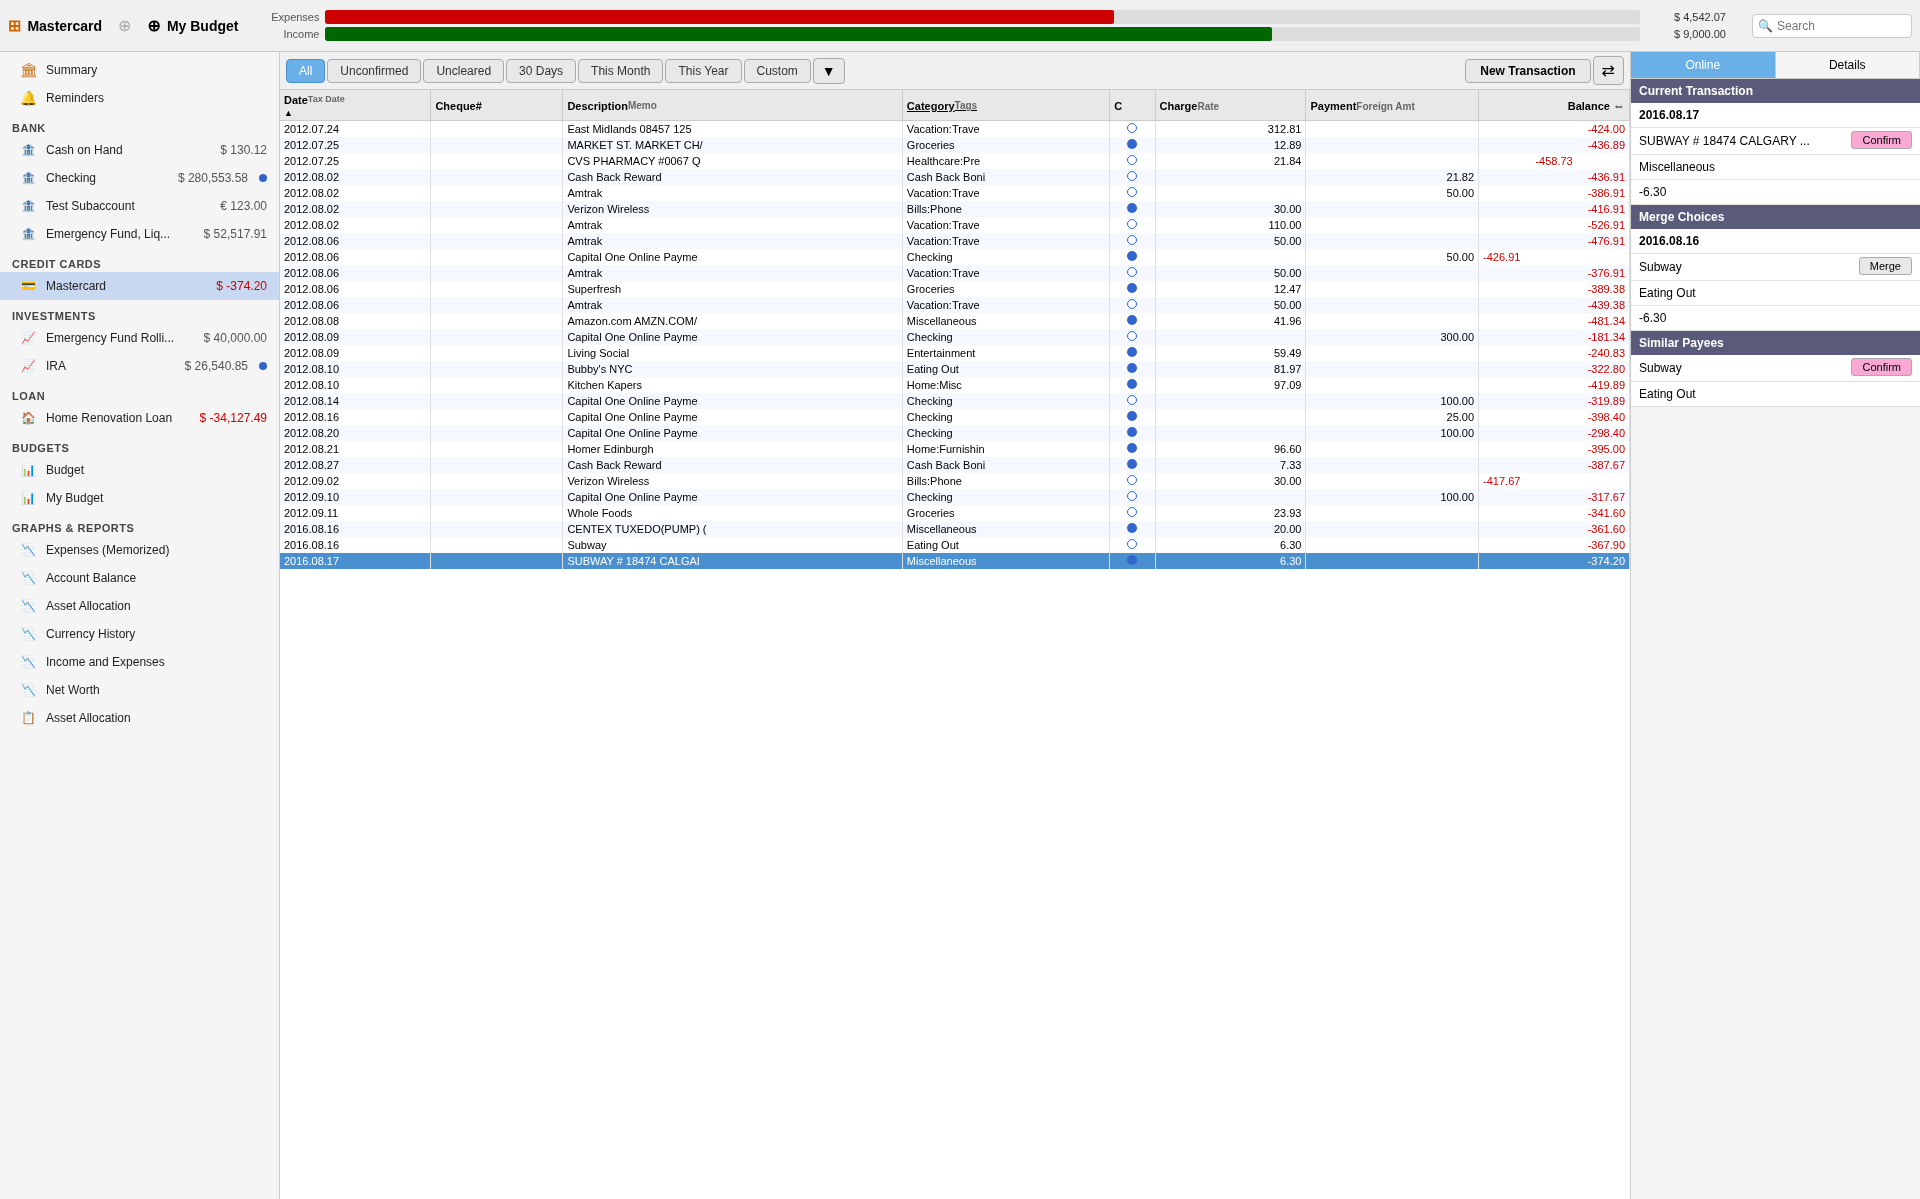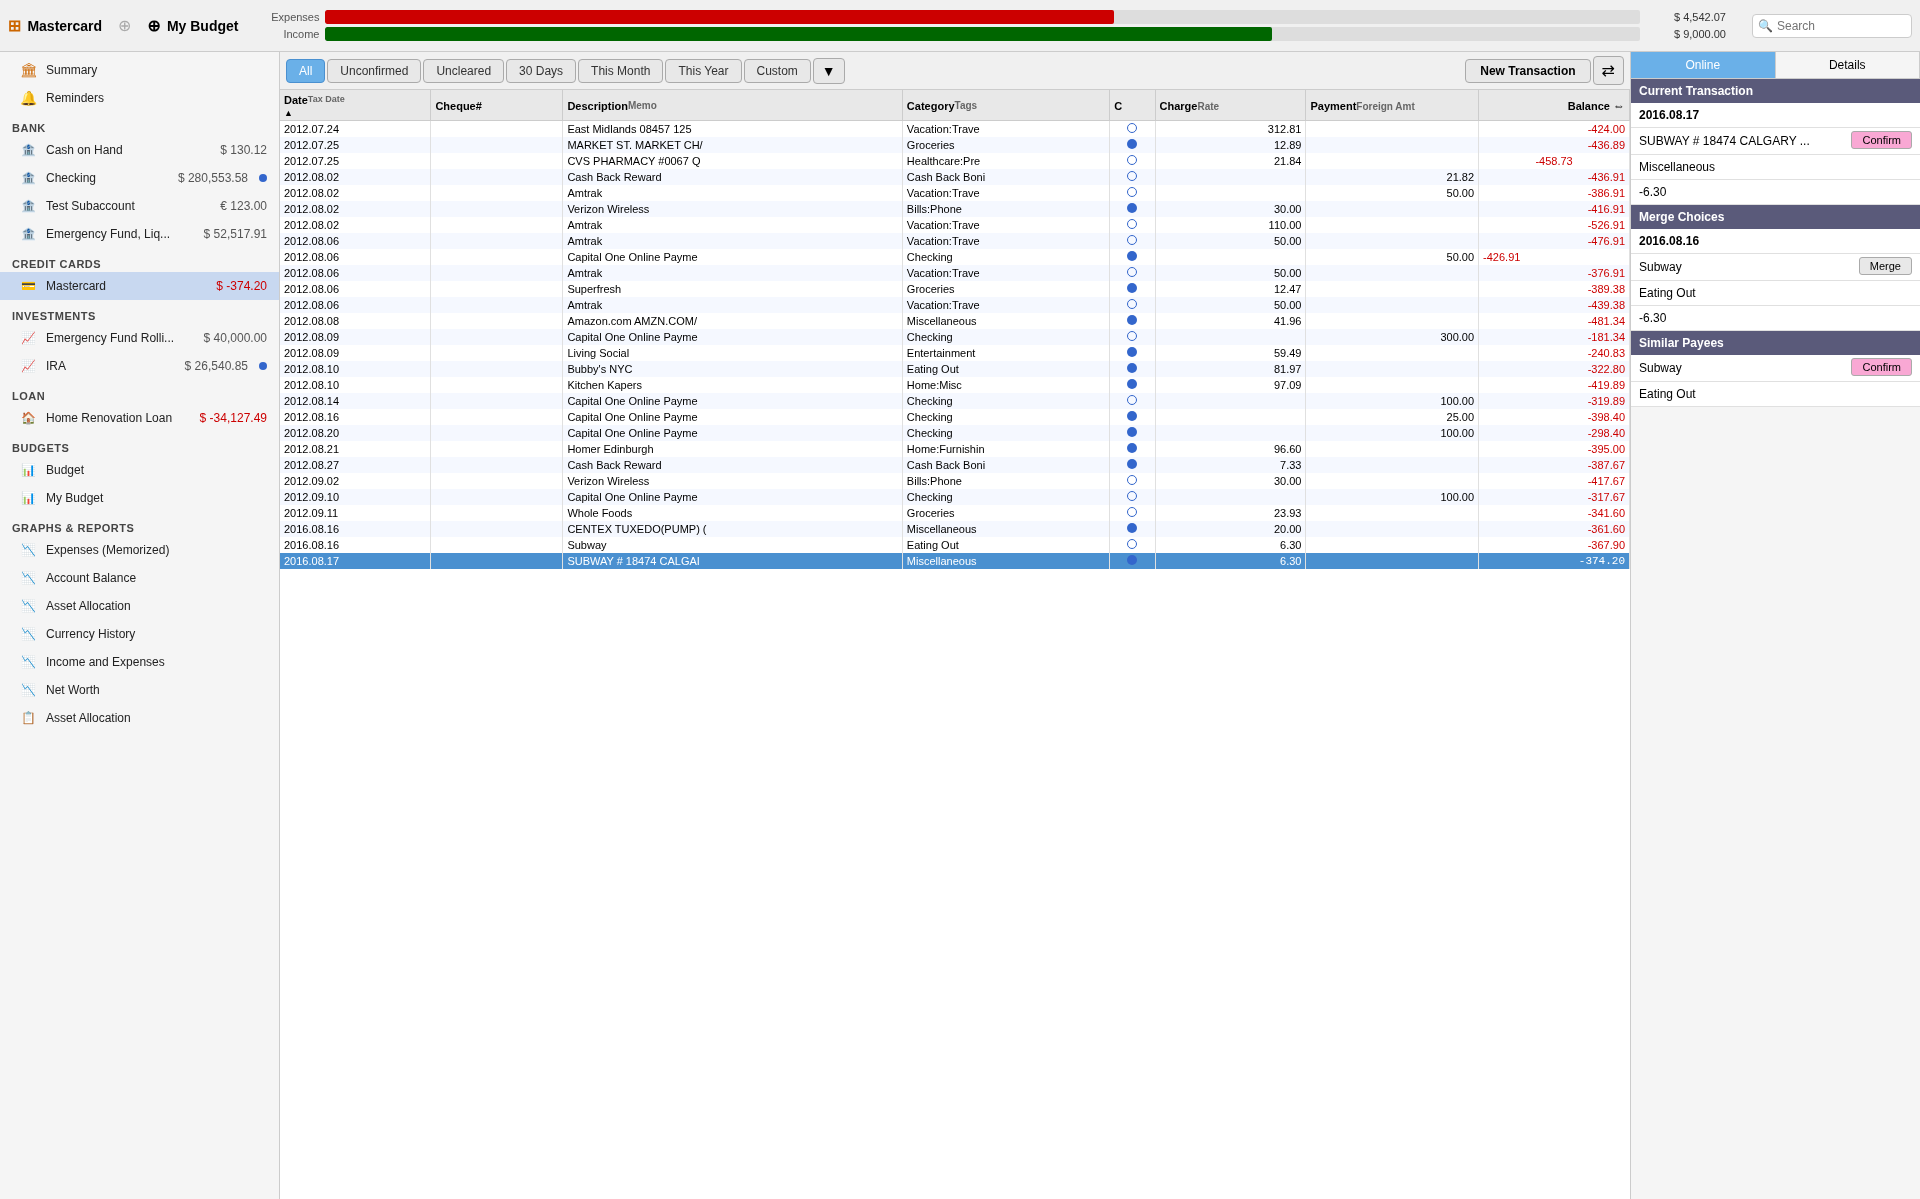--- a/index.html
+++ b/index.html
@@ -45,21 +45,21 @@
 
     
     #transaction-table { flex: 1; overflow-y: auto; position: relative; }
     table { width: 100%; border-collapse: collapse; }
     thead { position: sticky; top: 0; background: #e8e8e8; z-index: 10; }
     thead tr:first-child th { padding: 4px 4px 2px; font-size: 11px; font-weight: 600; border-bottom: 1px solid #ccc; border-right: 1px solid #ccc; text-align: left; }
     thead tr:second-child th { font-size: 10px; color: #666; }
     th.col-date { width: 80px; }
     th.col-cheque { width: 70px; }
     th.col-desc { width: 180px; }
-    th.col-cat { width: 110px; }
+    th.col-cat { width: 110px; text-decoration: underline; }
     th.col-c { width: 24px; }
     th.col-charge { width: 80px; text-align: right; }
     th.col-payment { width: 80px; text-align: right; }
     th.col-balance { width: 80px; text-align: right; }
 
     tbody tr { cursor: pointer; }
     tbody tr:nth-child(even) { background: #f5f8ff; }
     tbody tr:nth-child(odd) { background: white; }
     tbody tr.selected { background: #4a90d0; color: white; }
     tbody tr.selected td { color: white; }
@@ -520,21 +520,21 @@
     <td style="text-align:right; color:#cc0000;">-387.67</td>
   </tr>
             <tr>
     <td style="white-space:nowrap;">2012.09.02</td>
     <td></td>
     <td style="max-width:180px; overflow:hidden; text-overflow:ellipsis;">Verizon Wireless</td>
     <td style="max-width:110px; overflow:hidden; text-overflow:ellipsis;">Bills:Phone</td>
     <td style="text-align:center;"><span class="cleared-dot cleared-empty"></span></td>
     <td class="charge">30.00</td>
     <td class="payment"></td>
-    <td style="text-align:right; color:#cc0000;">-417.67</td>
+    <td style="text-align:left; color:#cc0000;">-417.67</td>
   </tr>
             <tr>
     <td style="white-space:nowrap;">2012.09.10</td>
     <td></td>
     <td style="max-width:180px; overflow:hidden; text-overflow:ellipsis;">Capital One Online Payme</td>
     <td style="max-width:110px; overflow:hidden; text-overflow:ellipsis;">Checking</td>
     <td style="text-align:center;"><span class="cleared-dot cleared-empty"></span></td>
     <td class="charge"></td>
     <td class="payment">100.00</td>
     <td style="text-align:right; color:#cc0000;">-317.67</td>
@@ -570,21 +570,21 @@
     <td style="text-align:right; color:#cc0000;">-367.90</td>
   </tr>
             <tr class="selected">
     <td style="white-space:nowrap;">2016.08.17</td>
     <td></td>
     <td style="max-width:180px; overflow:hidden; text-overflow:ellipsis;">SUBWAY # 18474 CALGAI</td>
     <td style="max-width:110px; overflow:hidden; text-overflow:ellipsis;">Miscellaneous</td>
     <td style="text-align:center;"><span class="cleared-dot cleared-filled"></span></td>
     <td class="charge">6.30</td>
     <td class="payment"></td>
-    <td style="text-align:right; color:white;font-family:Liberation Mono, monospace;">-374.20</td>
+    <td style="text-align:right; color:white;">-374.20</td>
   </tr>
           </tbody>
       </table>
     </div>
   </div>
 
   <div id="right-panel">
     <div class="panel-tabs">
       <div class="panel-tab active">Online</div>
       <div class="panel-tab">Details</div>

